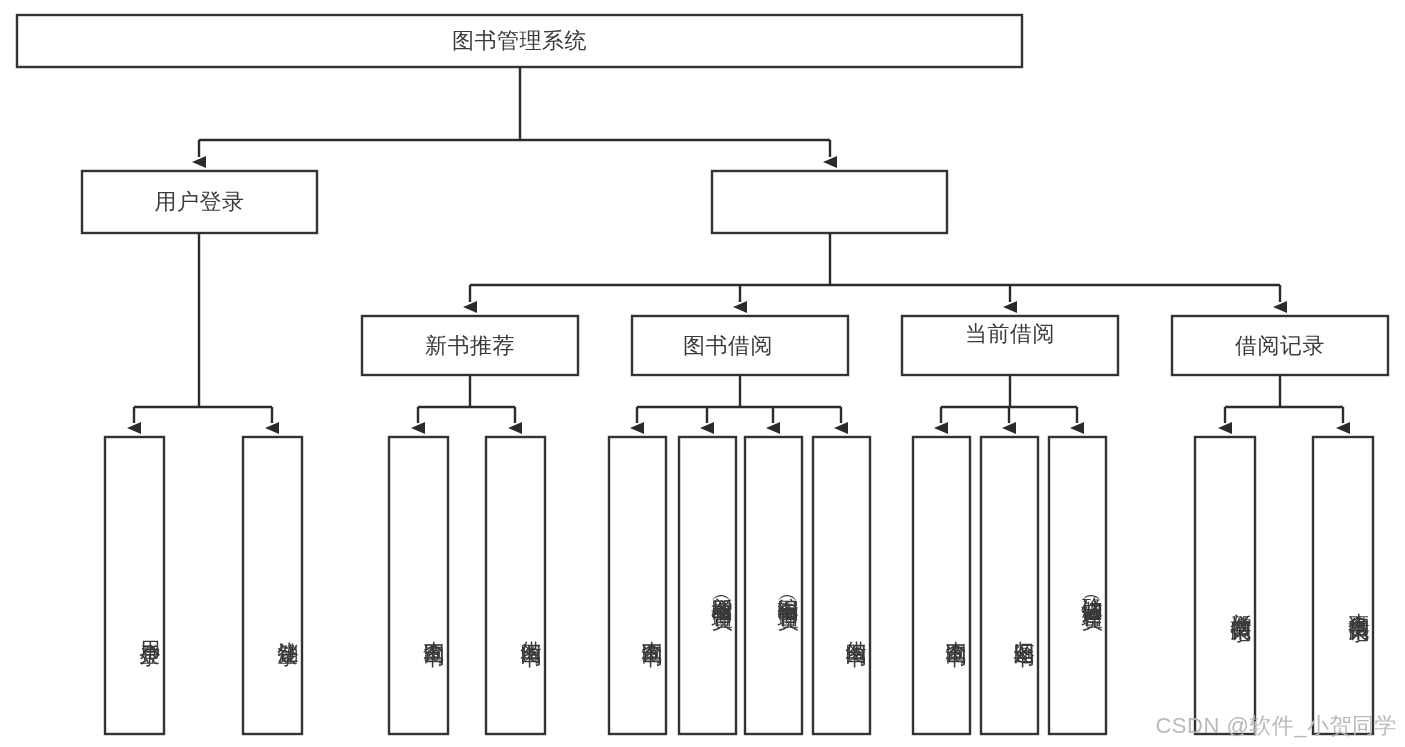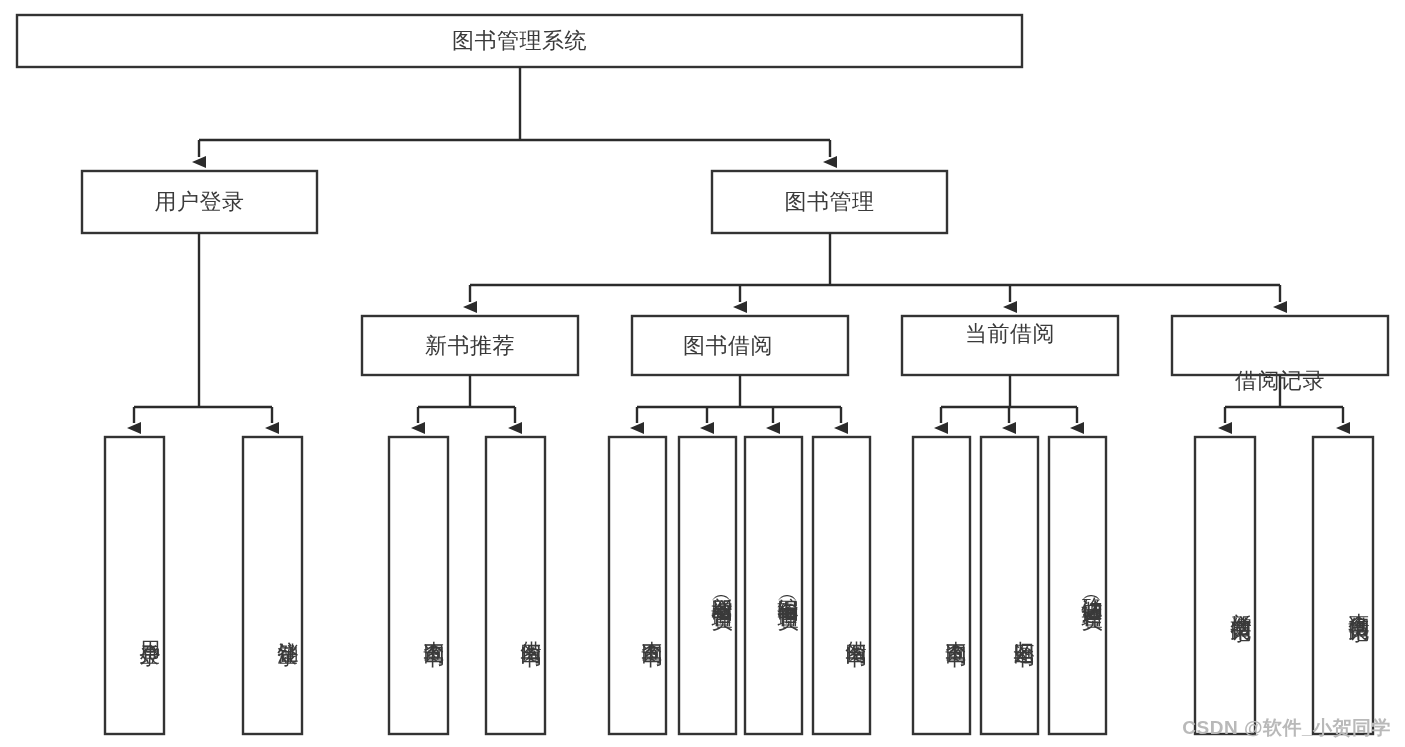--- a/index.html
+++ b/index.html
@@ -66,28 +66,27 @@
     align-items: flex-start;
     justify-content: center;
     padding-top: 6px;
   }
   .node-label.vert.tall {
     align-items: flex-start;
     padding-top: 4px;
   }
   .watermark {
     position: absolute;
-    right: 14px;
+    right: 8px;
     bottom: 6px;
-    font-size: 19px;
+    font-size: 22px;
     color: #b9b9b9;
     font-family: "Liberation Sans", "DejaVu Sans", sans-serif;
     white-space: nowrap;
     letter-spacing: 0.5px;
-    font-weight: bold;
   }
 </style>
 </head>
 <body>
 
 <div id="diagram-root">
 
   <svg id="flow-svg" viewBox="0 0 1405 747">
     <defs>
       <marker id="arrow" markerWidth="12" markerHeight="14" refX="1" refY="7" orient="auto" markerUnits="userSpaceOnUse">
@@ -174,26 +173,25 @@
       <path class="conn" d="M 1280 375 L 1280 407"></path>
       <path class="conn" d="M 1225 407 L 1343 407"></path>
       <path class="conn" d="M 1225 407 L 1225 423" marker-end="url(#arrow)"></path>
       <path class="conn" d="M 1343 407 L 1343 423" marker-end="url(#arrow)"></path>
     </g>
   </svg>
 
   <div class="node-label horiz" style="left:17px; top:15px; width:1005px; height:52px;">图书管理系统</div>
 
   <div class="node-label horiz" style="left:82px; top:171px; width:235px; height:62px;">用户登录</div>
-  <div class="node-label horiz" style="left:712px; top:171px; width:235px; height:62px;">图书管理</div>
 
   <div class="node-label horiz" style="left:362px; top:316px; width:216px; height:59px;">新书推荐</div>
   <div class="node-label horiz" style="left:632px; top:316px; width:192px; height:59px;">图书借阅</div>
   <div class="node-label horiz" style="left:902px; top:304px; width:216px; height:59px;">当前借阅</div>
-  <div class="node-label horiz" style="left:1172px; top:316px; width:216px; height:59px;margin-top:35px;">借阅记录</div>
+  <div class="node-label horiz" style="left:1172px; top:316px; width:216px; height:59px;">借阅记录</div>
 
   <div class="node-label vert" style="left:105px; top:437px; width:59px; height:297px; padding-top:84px;">用户登录</div>
   <div class="node-label vert" style="left:243px; top:437px; width:59px; height:297px; padding-top:84px;">注销登录</div>
 
   <div class="node-label vert" style="left:389px; top:437px; width:59px; height:297px; padding-top:84px;">查询图书</div>
   <div class="node-label vert" style="left:486px; top:437px; width:59px; height:297px; padding-top:84px;">借阅图书</div>
 
   <div class="node-label vert" style="left:609px; top:437px; width:57px; height:297px; padding-top:84px;">查询图书</div>
   <div class="node-label vert tall" style="left:679px; top:437px; width:57px; height:297px; padding-top:6px;">新增图书（管理员）</div>
   <div class="node-label vert tall" style="left:745px; top:437px; width:57px; height:297px; padding-top:6px;">编辑图书（管理员）</div>

